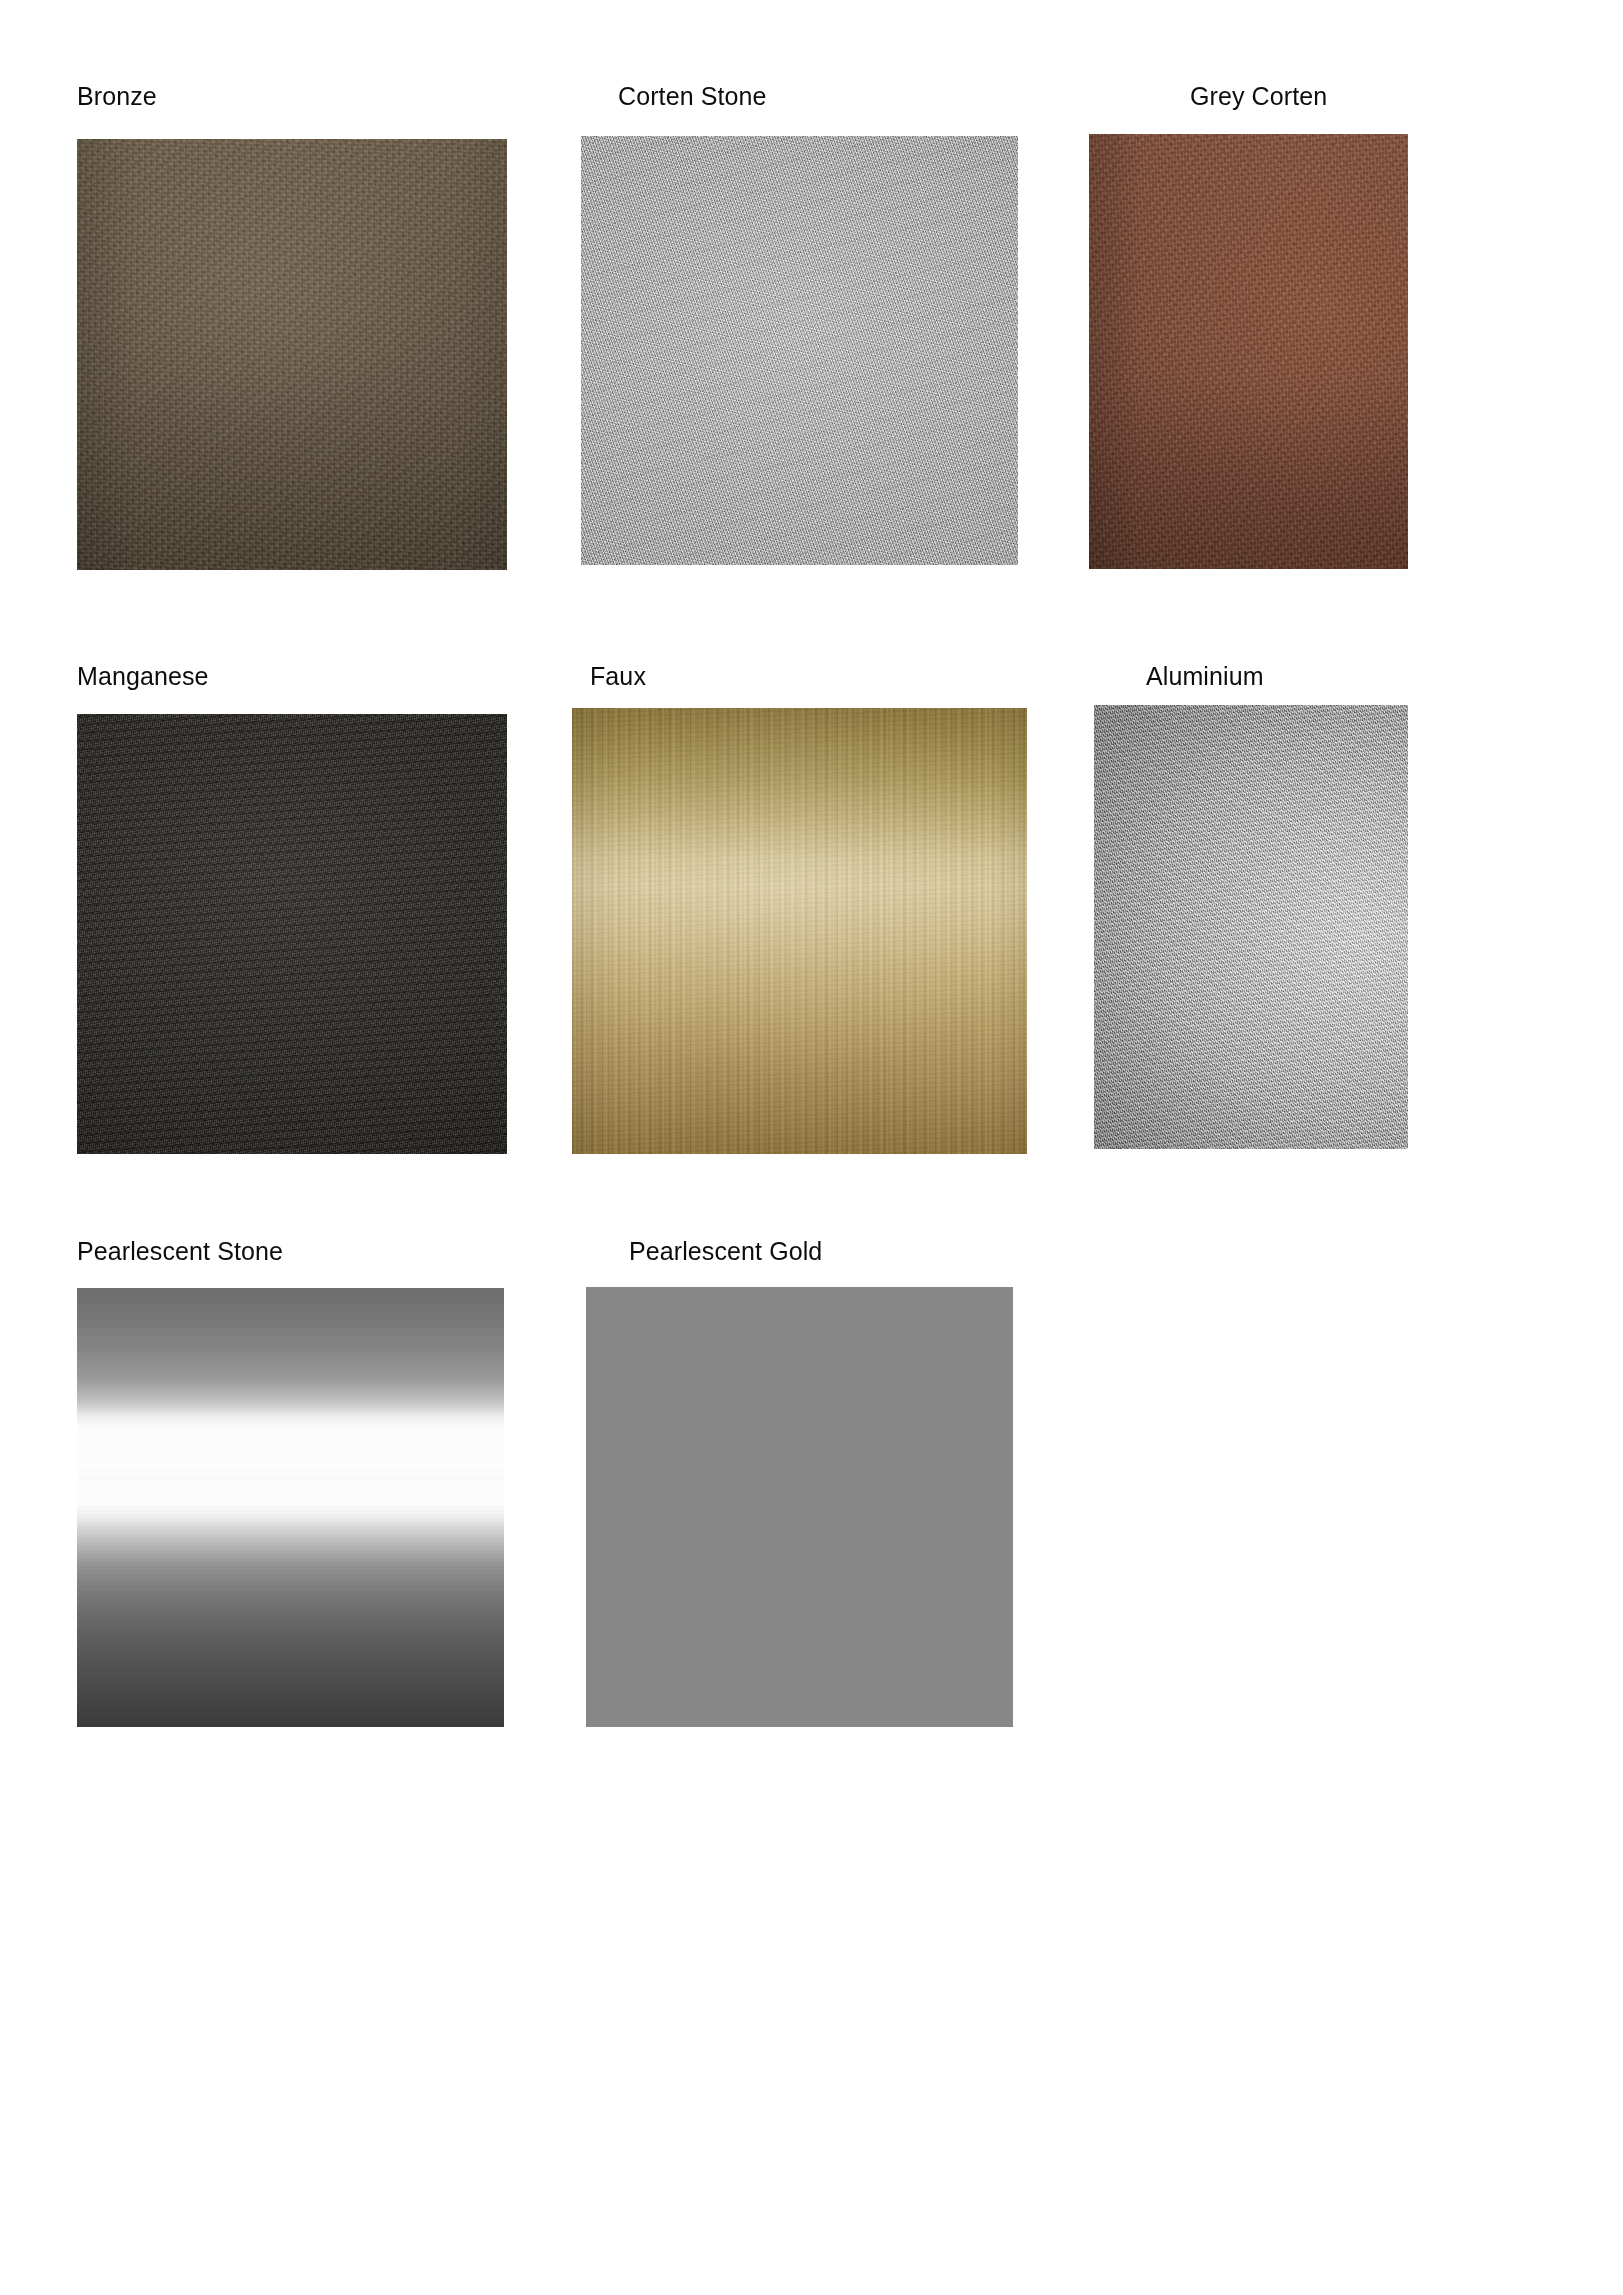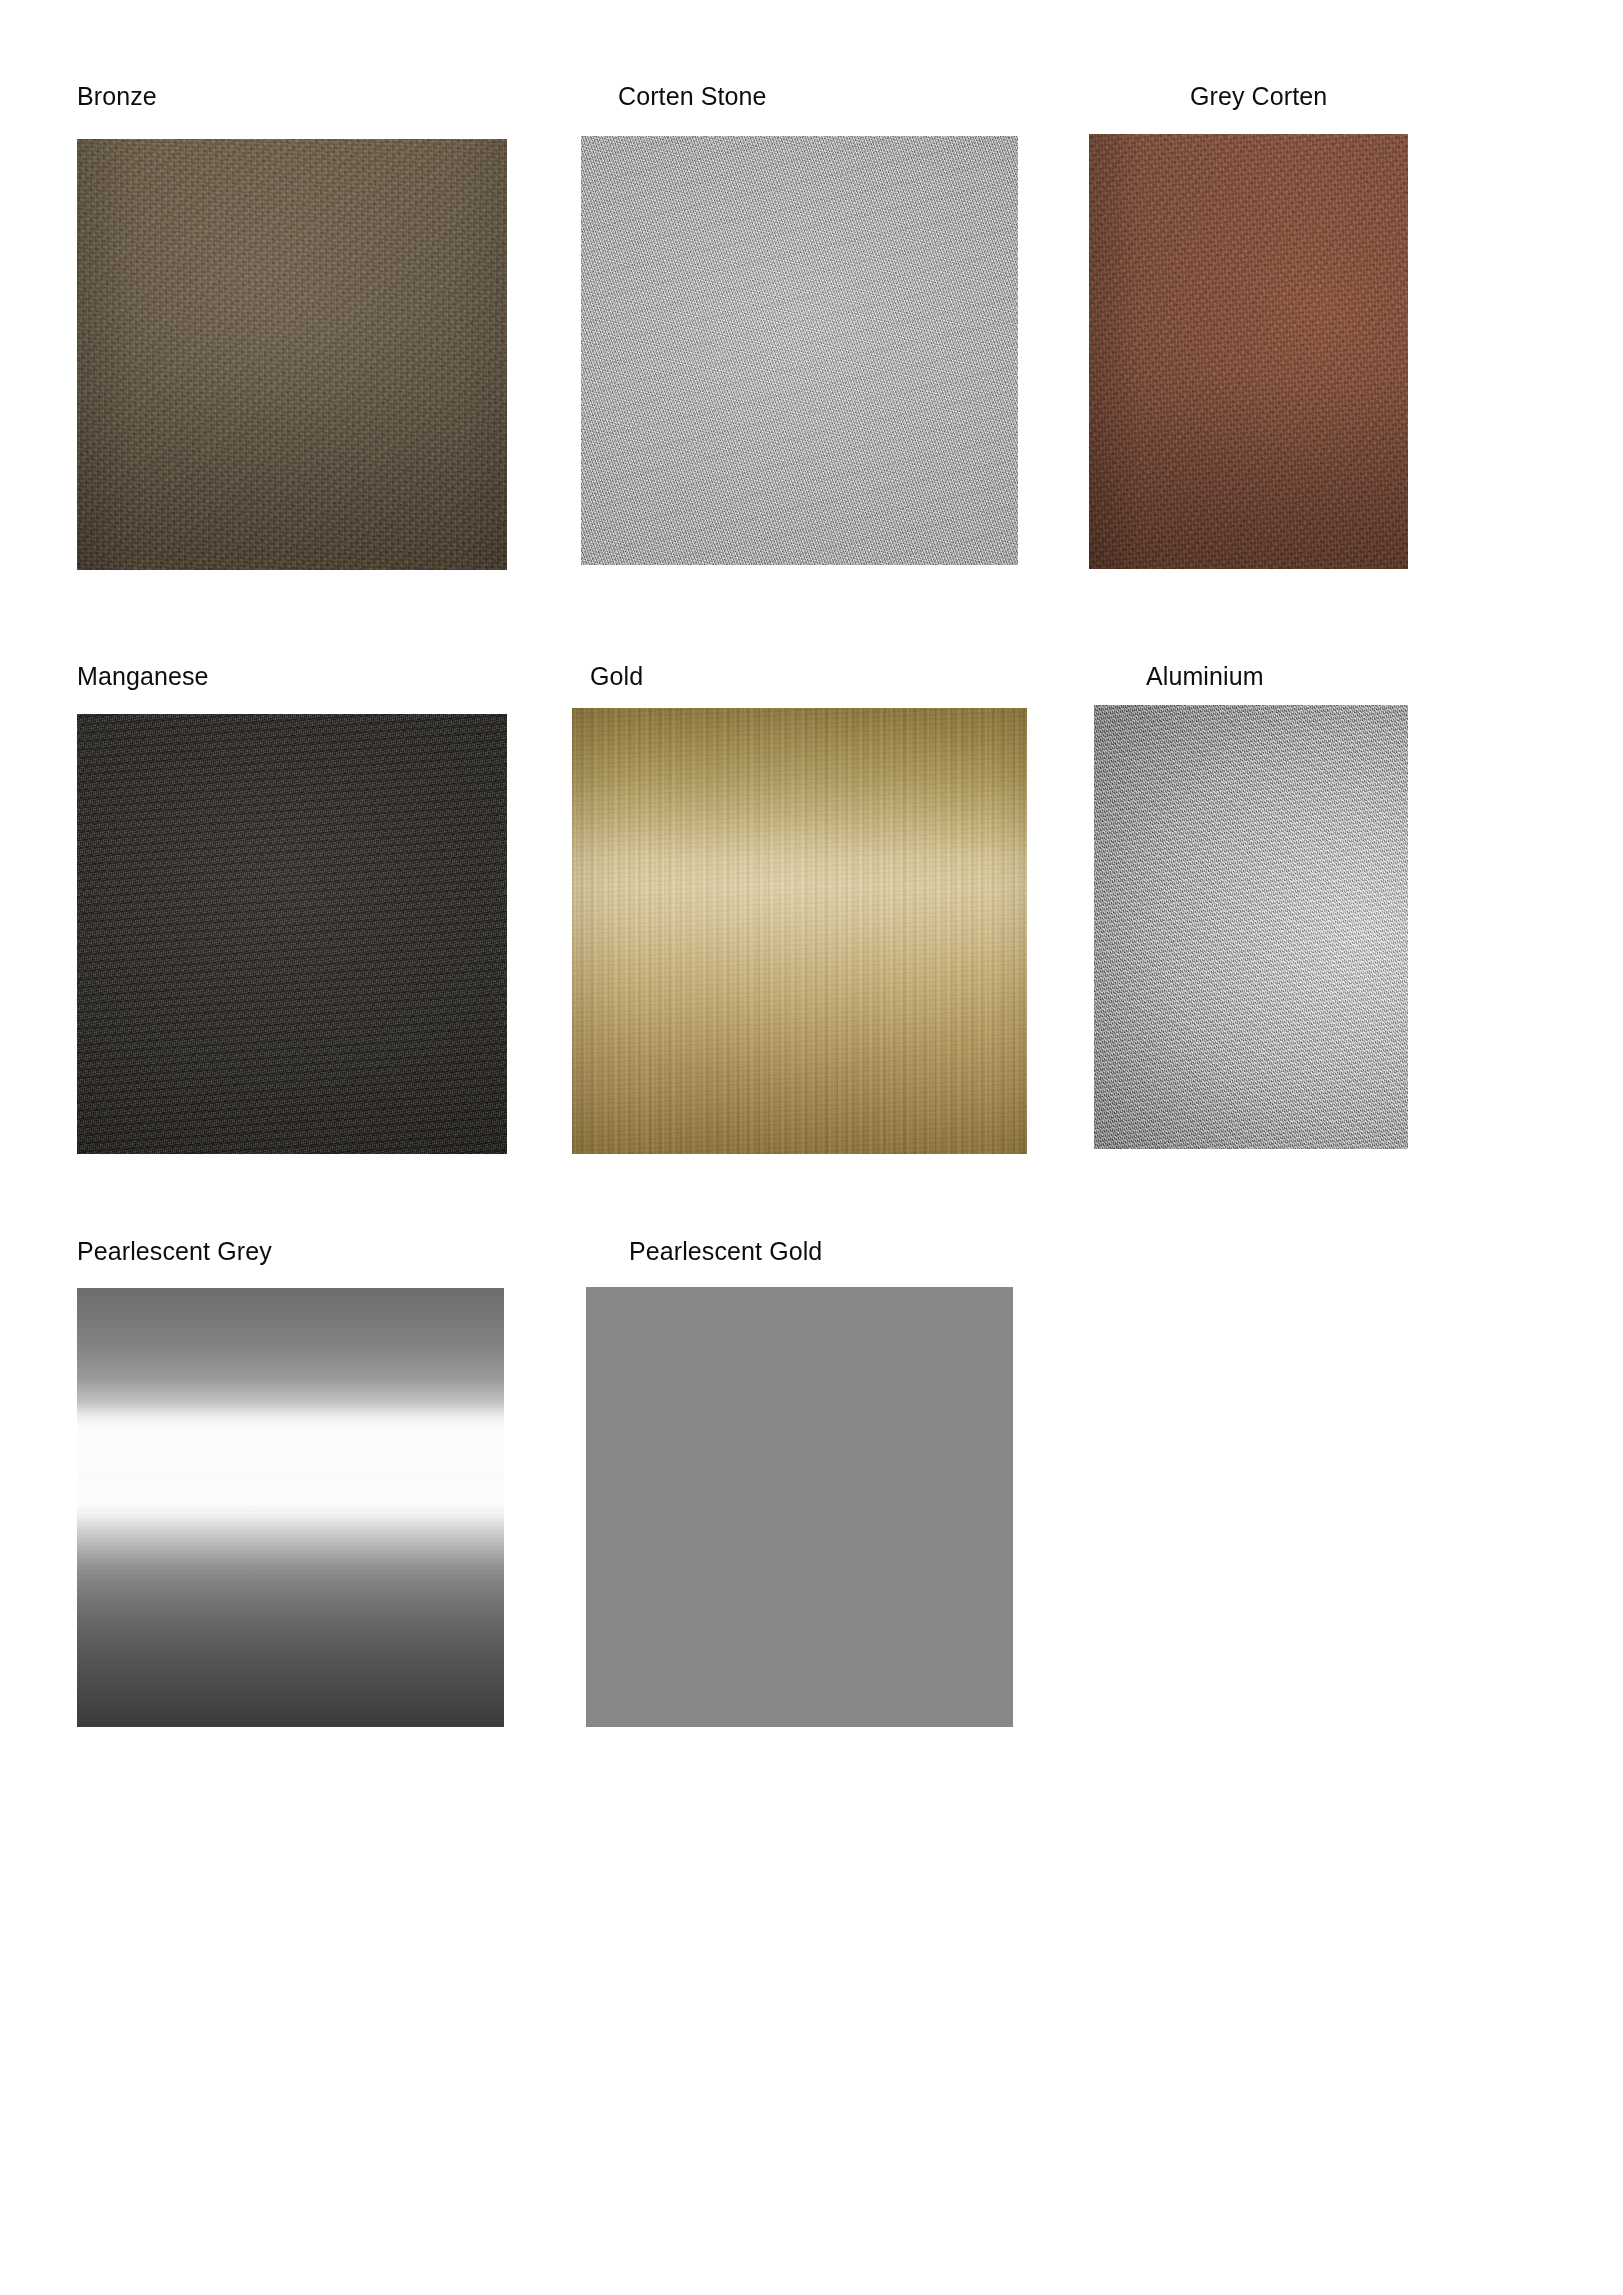--- a/index.html
+++ b/index.html
@@ -284,37 +284,37 @@
     </div>
     <div class="cell" style="left: 77px; top: 664px;">
       <div class="cell-label">Manganese</div>
       <div class="swatch manganese" style="left: 0px; top: 50px; width: 430px; height: 440px;">
         <div class="sw-base"></div>
         <div class="sw-grain"></div>
         <div class="sw-vignette"></div>
       </div>
     </div>
     <div class="cell" style="left: 590px; top: 664px;">
-      <div class="cell-label">Gold</div>
+      <div class="cell-label">Faux</div>
       <div class="swatch gold" style="left: -17.7px; top: 44px; width: 455px; height: 446px;">
         <div class="sw-base"></div>
         <div class="sw-grain"></div>
         <div class="sw-vignette"></div>
       </div>
     </div>
     <div class="cell" style="left: 1146px; top: 664px;">
       <div class="cell-label">Aluminium</div>
       <div class="swatch aluminium" style="left: -52px; top: 41px; width: 433px; height: 444px;">
         <div class="sw-base"></div>
         <div class="sw-grain"></div>
         <div class="sw-vignette"></div>
       </div>
     </div>
     <div class="cell" style="left: 77px; top: 1239px;">
-      <div class="cell-label">Pearlescent Grey</div>
+      <div class="cell-label">Pearlescent Stone</div>
       <div class="swatch pearl-grey" style="left: 0px; top: 49px; width: 427px; height: 439px;">
         <div class="sw-base"></div>
         <div class="sw-grain"></div>
         <div class="sw-vignette"></div>
       </div>
     </div>
     <div class="cell" style="left: 629px; top: 1239px;">
       <div class="cell-label">Pearlescent Gold</div>
       <div class="swatch pearl-beige" style="left: -43px; top: 48px; width: 427px; height: 440px;">
         <div class="sw-base"></div>

